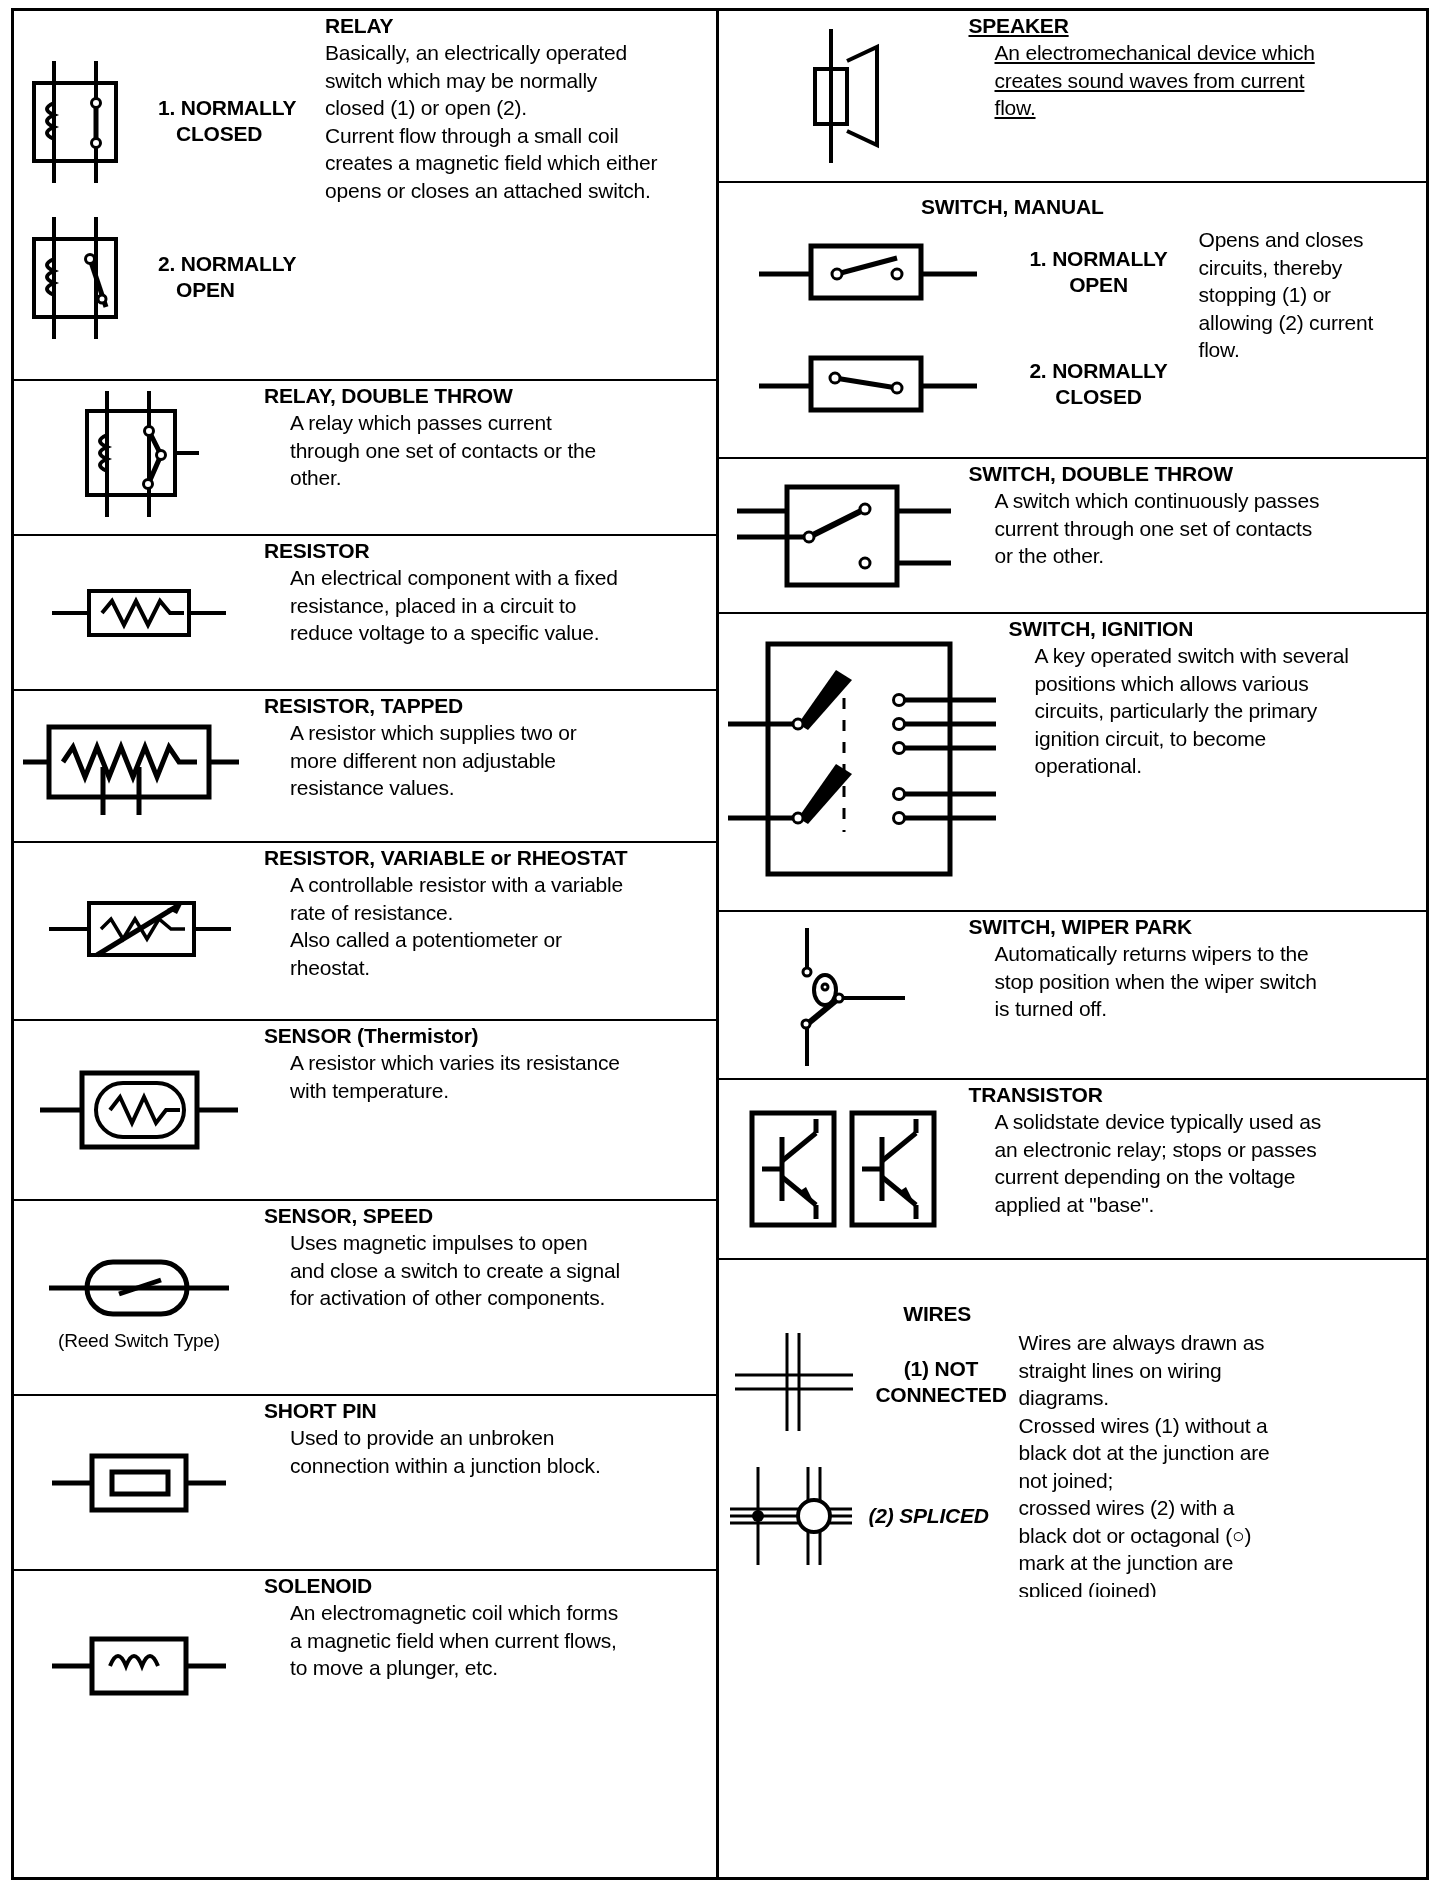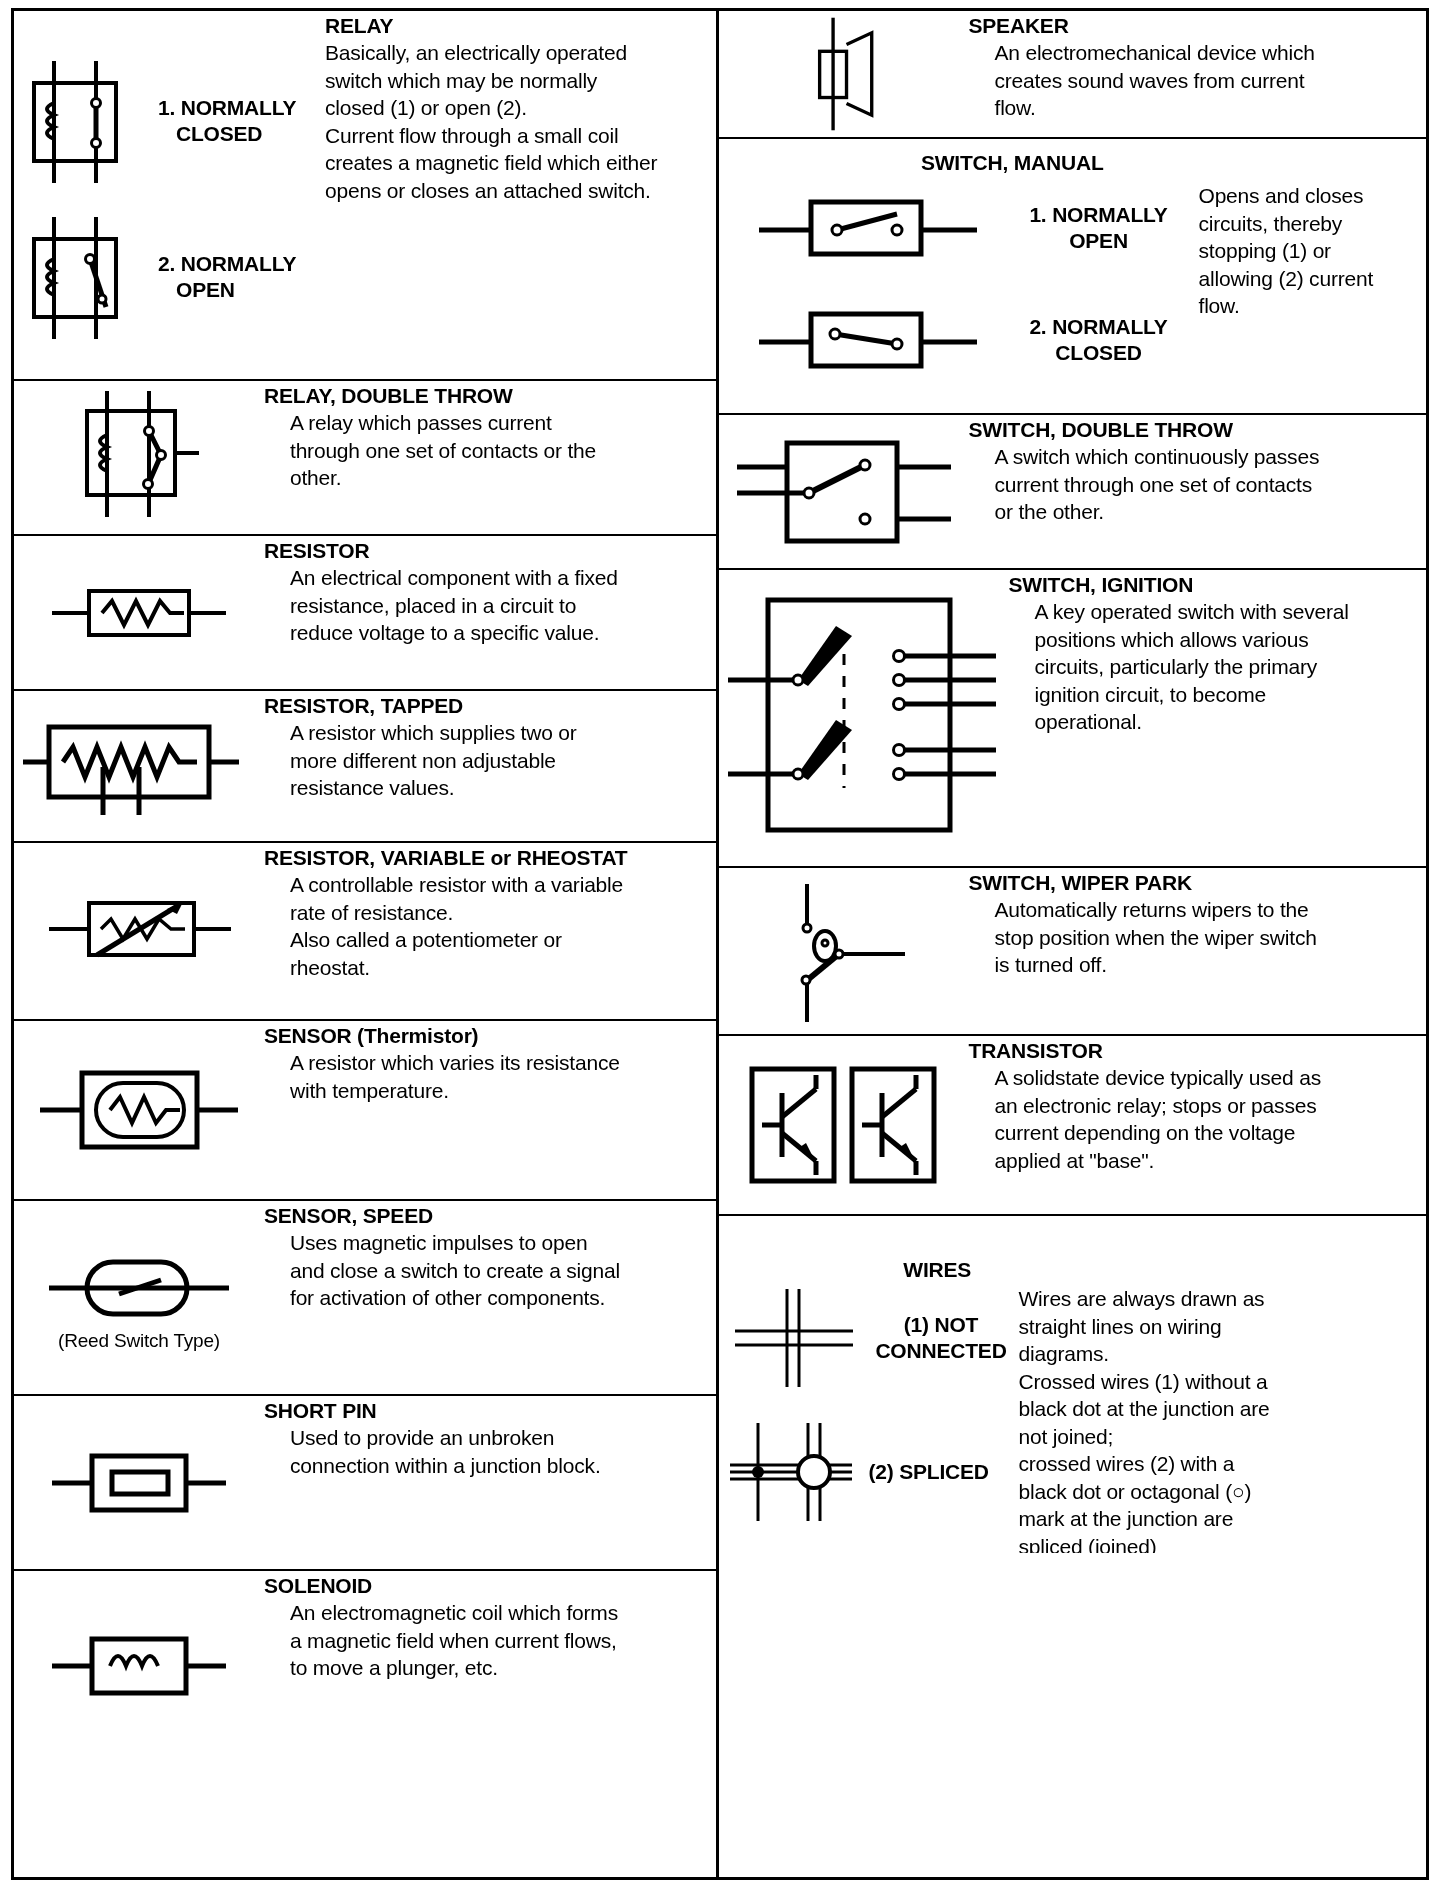--- a/index.html
+++ b/index.html
@@ -97,21 +97,21 @@
   .c-relaydt     { height: 155px; }
   .c-resistor    { height: 155px; }
   .c-restap      { height: 152px; }
   .c-resvar      { height: 178px; }
   .c-sensor      { height: 180px; }
   .c-sensorspd   { height: 195px; }
   .c-shortpin    { height: 175px; }
   .c-solenoid    { height: 306px; }
 
   
-  .c-speaker     { height: 128px; }
+  .c-speaker     { height: 172px; text-decoration: underline; }
   .c-swman       { height: 276px; }
   .c-swdt        { height: 155px; }
   .c-swign       { height: 298px; }
   .c-swwiper     { height: 168px; }
   .c-transistor  { height: 180px; }
   .c-wires       { height: 305px; }
 
   .relay-stack { display:flex; flex-direction:column; }
   .relay-row { display:flex; align-items:center; }
   .relay-lbl { padding-left: 4px; }
@@ -570,21 +570,21 @@
                     <line x1="6" y1="48" x2="124" y2="48"></line>
                     <line x1="6" y1="62" x2="124" y2="62"></line>
                   </g>
                 </svg>
               </div>
               <div style="text-align:center; width:145px;">
                 <div class="lbl">(1) NOT</div>
                 <div class="lbl">CONNECTED</div>
               </div>
             </div>
-            <div style="display:flex; align-items:center; margin-top:24px;">
+            <div style="display:flex; align-items:center; margin-top:24px;font-style:italic;">
               <div class="sym" style="width:150px;">
                 <svg width="140" height="110" viewBox="0 0 140 110">
                   <g stroke="#000" fill="none" stroke-width="3">
                     <line x1="34" y1="6" x2="34" y2="104"></line>
                     <line x1="6" y1="55" x2="128" y2="55"></line>
                     <line x1="84" y1="6" x2="84" y2="104"></line>
                     <line x1="96" y1="6" x2="96" y2="104"></line>
                     <line x1="6" y1="48" x2="128" y2="48"></line>
                     <line x1="6" y1="62" x2="128" y2="62"></line>
                   </g>

